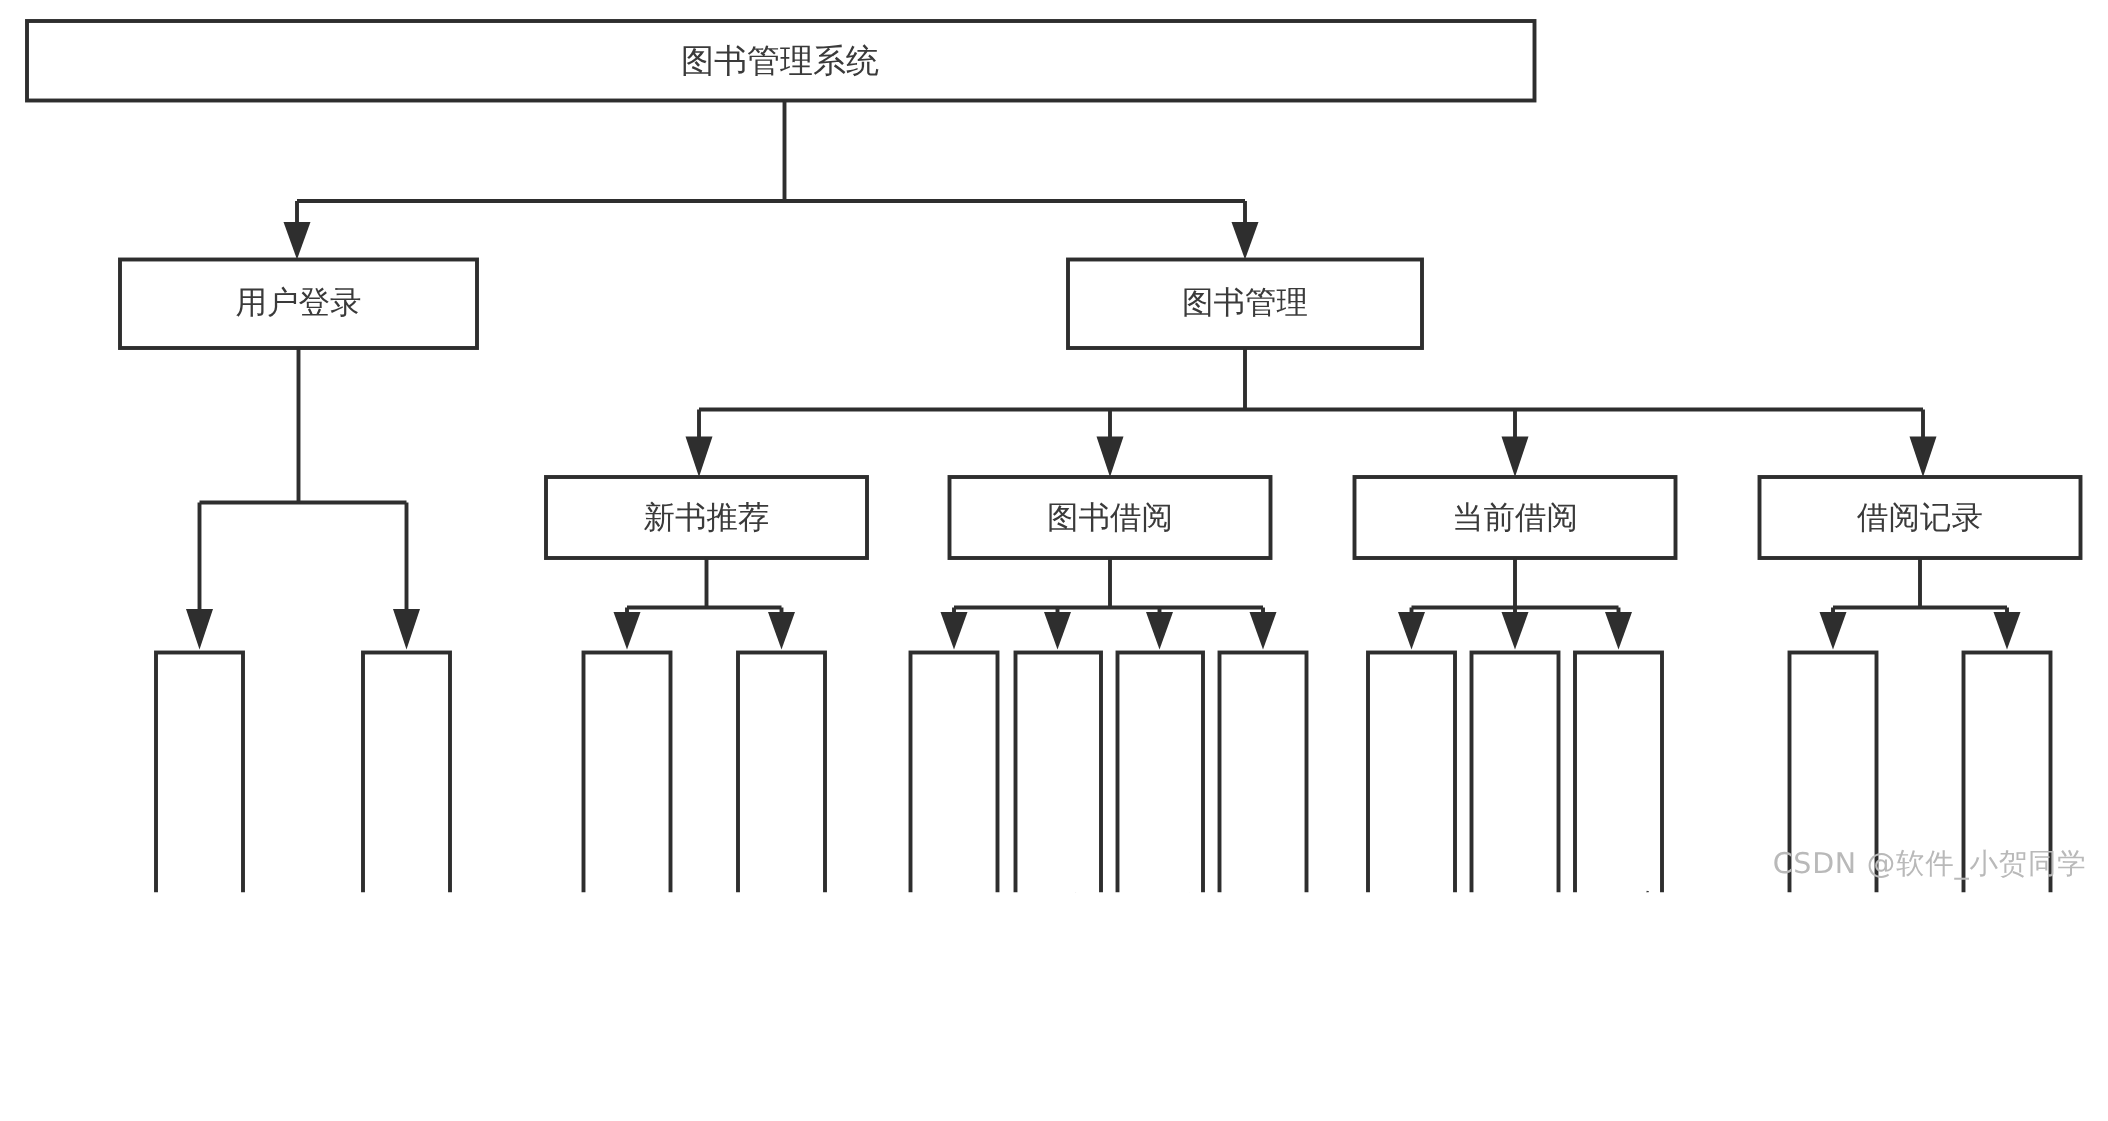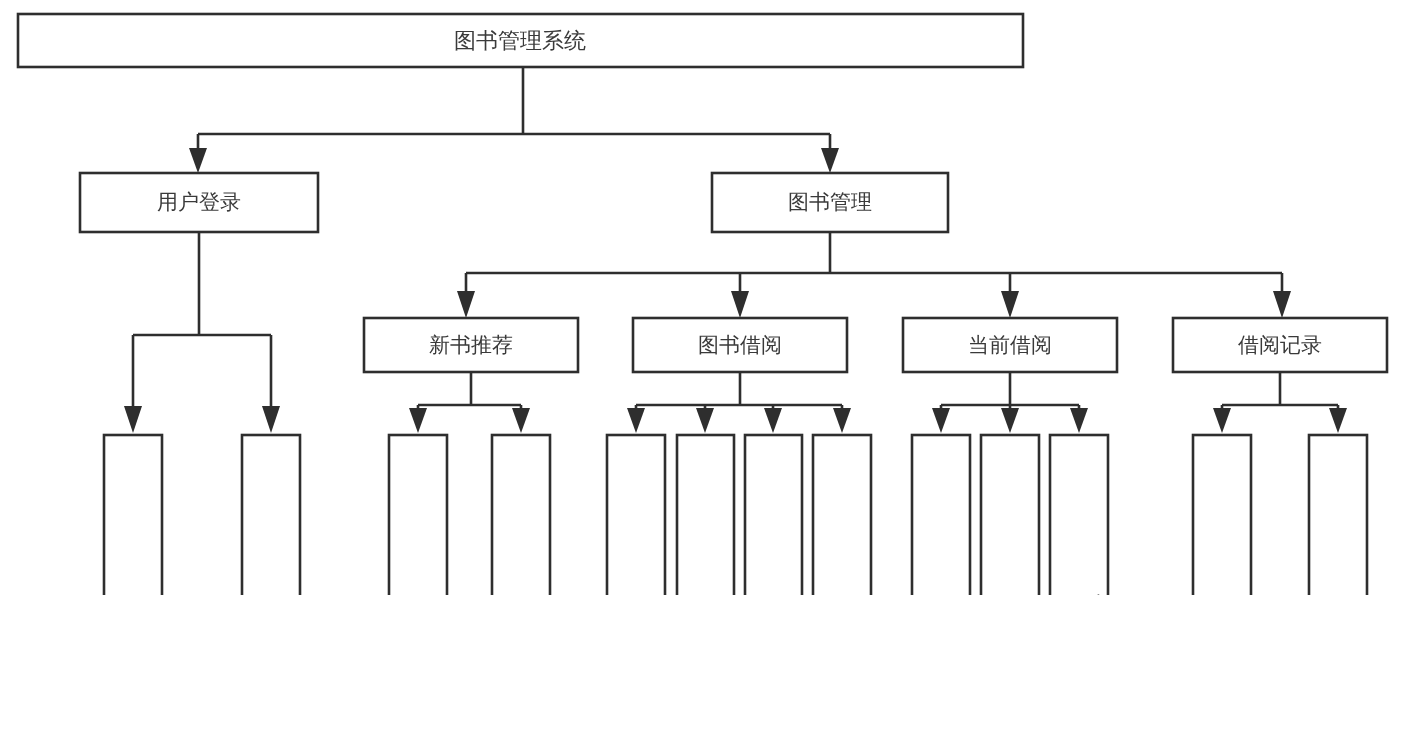--- a/index.html
+++ b/index.html
@@ -212,14 +212,15 @@
   <div class="leaf-label" style="left:745px; top:445px; width:57px; height:282px; padding-top:4px;">编辑图书（管理员）</div>
   <div class="leaf-label" style="left:813px; top:445px; width:58px; height:282px; padding-top:55px;">借阅图书</div>
 
   <div class="leaf-label" style="left:912px; top:445px; width:58px; height:282px; padding-top:55px;">查询图书</div>
   <div class="leaf-label" style="left:981px; top:445px; width:58px; height:282px; padding-top:55px;">归还图书</div>
   <div class="leaf-label" style="left:1050px; top:445px; width:58px; height:282px; padding-top:4px;">确认归还（管理员）</div>
 
   <div class="leaf-label" style="left:1193px; top:445px; width:58px; height:282px; padding-top:22px;">新增借阅记录</div>
   <div class="leaf-label" style="left:1309px; top:445px; width:58px; height:282px; padding-top:22px;">查询借阅记录</div>
 
+  <div class="watermark">CSDN @软件_小贺同学</div>
 
 </div>
 
 </body></html>

